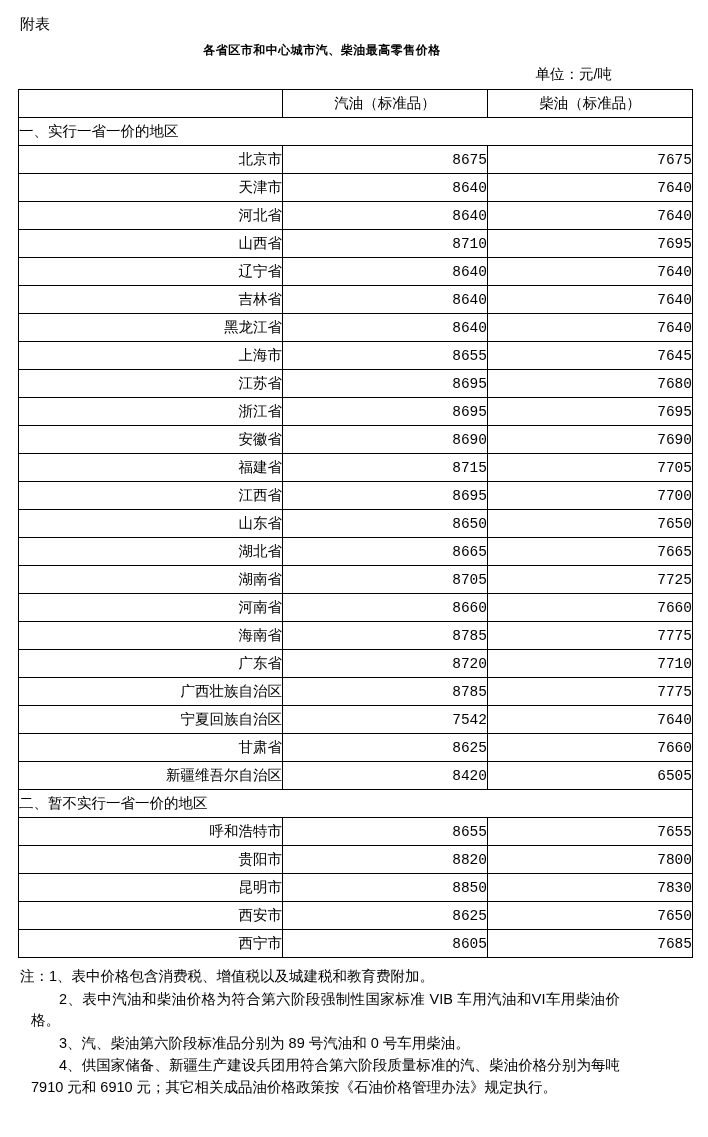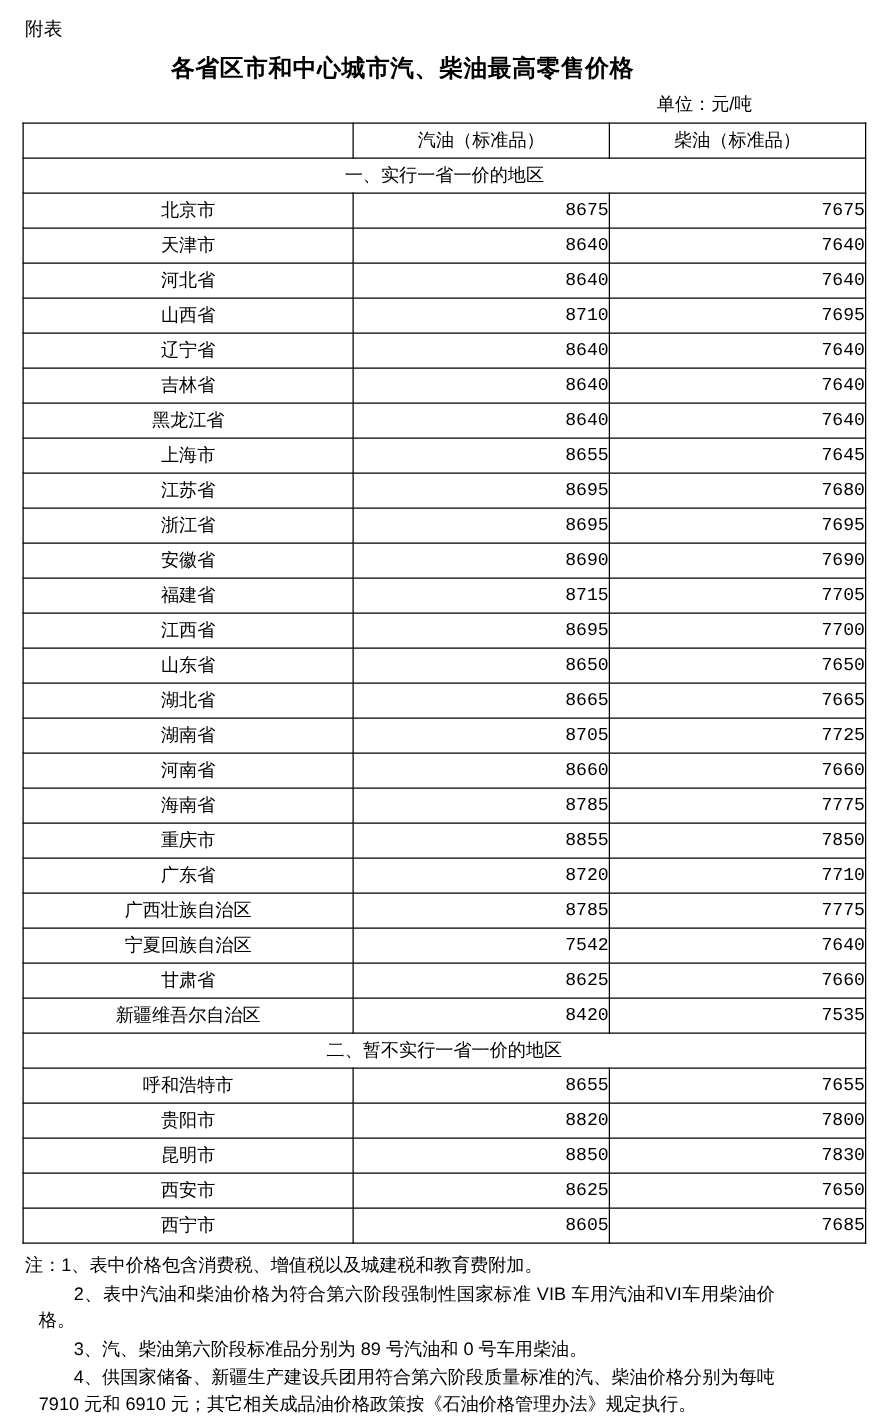--- a/index.html
+++ b/index.html
@@ -22,29 +22,29 @@
     padding: 14px 18px 0 18px;
     position: relative;
   }
   .attachment-label {
     font-size: 15px;
     line-height: 20px;
     margin: 0 0 8px 2px;
   }
   .doc-title {
     text-align: center;
-    font-size: 19px;
+    font-size: 12px;
     font-weight: bold;
     letter-spacing: 0.5px;
     margin: 2px 0 6px 0;
   }
   .unit-line {
     text-align: right;
     font-size: 14.5px;
-    margin: 0 24px 5px 0;
+    margin: 0 14px 5px 0;
   }
   table.price-table {
     border-collapse: collapse;
     width: 674px;
     margin: 0 auto;
     table-layout: fixed;
     padding-left: 20px;
   }
   table.price-table td, table.price-table th {
     border: 1px solid #000000;
@@ -56,26 +56,26 @@
   .col-region { width: 264px; }
   .col-gas { width: 205px; }
   .col-diesel { width: 205px; }
 
   thead th {
     text-align: center;
     font-size: 15px;
   }
   thead th.blank-head { border-left: 1px solid #000; }
   .section-row td {
-    text-align: center;
+    text-align: left;
     padding-left: 8px;
     font-size: 15px;
   }
   .region-cell {
-    text-align: center;
+    text-align: right;
     padding-left: 58px;
     font-size: 15px;
   }
   .num-cell {
     text-align: right;
     font-size: 15px;
     font-family: Liberation Mono, monospace;
   }
   .notes {
     margin: 8px 6px 0 2px;
@@ -204,25 +204,20 @@
           <td class="region-cell">河南省</td>
           <td class="num-cell">8660</td>
           <td class="num-cell">7660</td>
         </tr>
       <tr>
           <td class="region-cell">海南省</td>
           <td class="num-cell">8785</td>
           <td class="num-cell">7775</td>
         </tr>
       <tr>
-          <td class="region-cell">重庆市</td>
-          <td class="num-cell">8855</td>
-          <td class="num-cell">7850</td>
-        </tr>
-      <tr>
           <td class="region-cell">广东省</td>
           <td class="num-cell">8720</td>
           <td class="num-cell">7710</td>
         </tr>
       <tr>
           <td class="region-cell">广西壮族自治区</td>
           <td class="num-cell">8785</td>
           <td class="num-cell">7775</td>
         </tr>
       <tr>
@@ -231,21 +226,21 @@
           <td class="num-cell">7640</td>
         </tr>
       <tr>
           <td class="region-cell">甘肃省</td>
           <td class="num-cell">8625</td>
           <td class="num-cell">7660</td>
         </tr>
       <tr>
           <td class="region-cell">新疆维吾尔自治区</td>
           <td class="num-cell">8420</td>
-          <td class="num-cell">7535</td>
+          <td class="num-cell">6505</td>
         </tr>
 
       <tr class="section-row">
         <td colspan="3">二、暂不实行一省一价的地区</td>
       </tr>
       <tr>
           <td class="region-cell">呼和浩特市</td>
           <td class="num-cell">8655</td>
           <td class="num-cell">7655</td>
         </tr>

